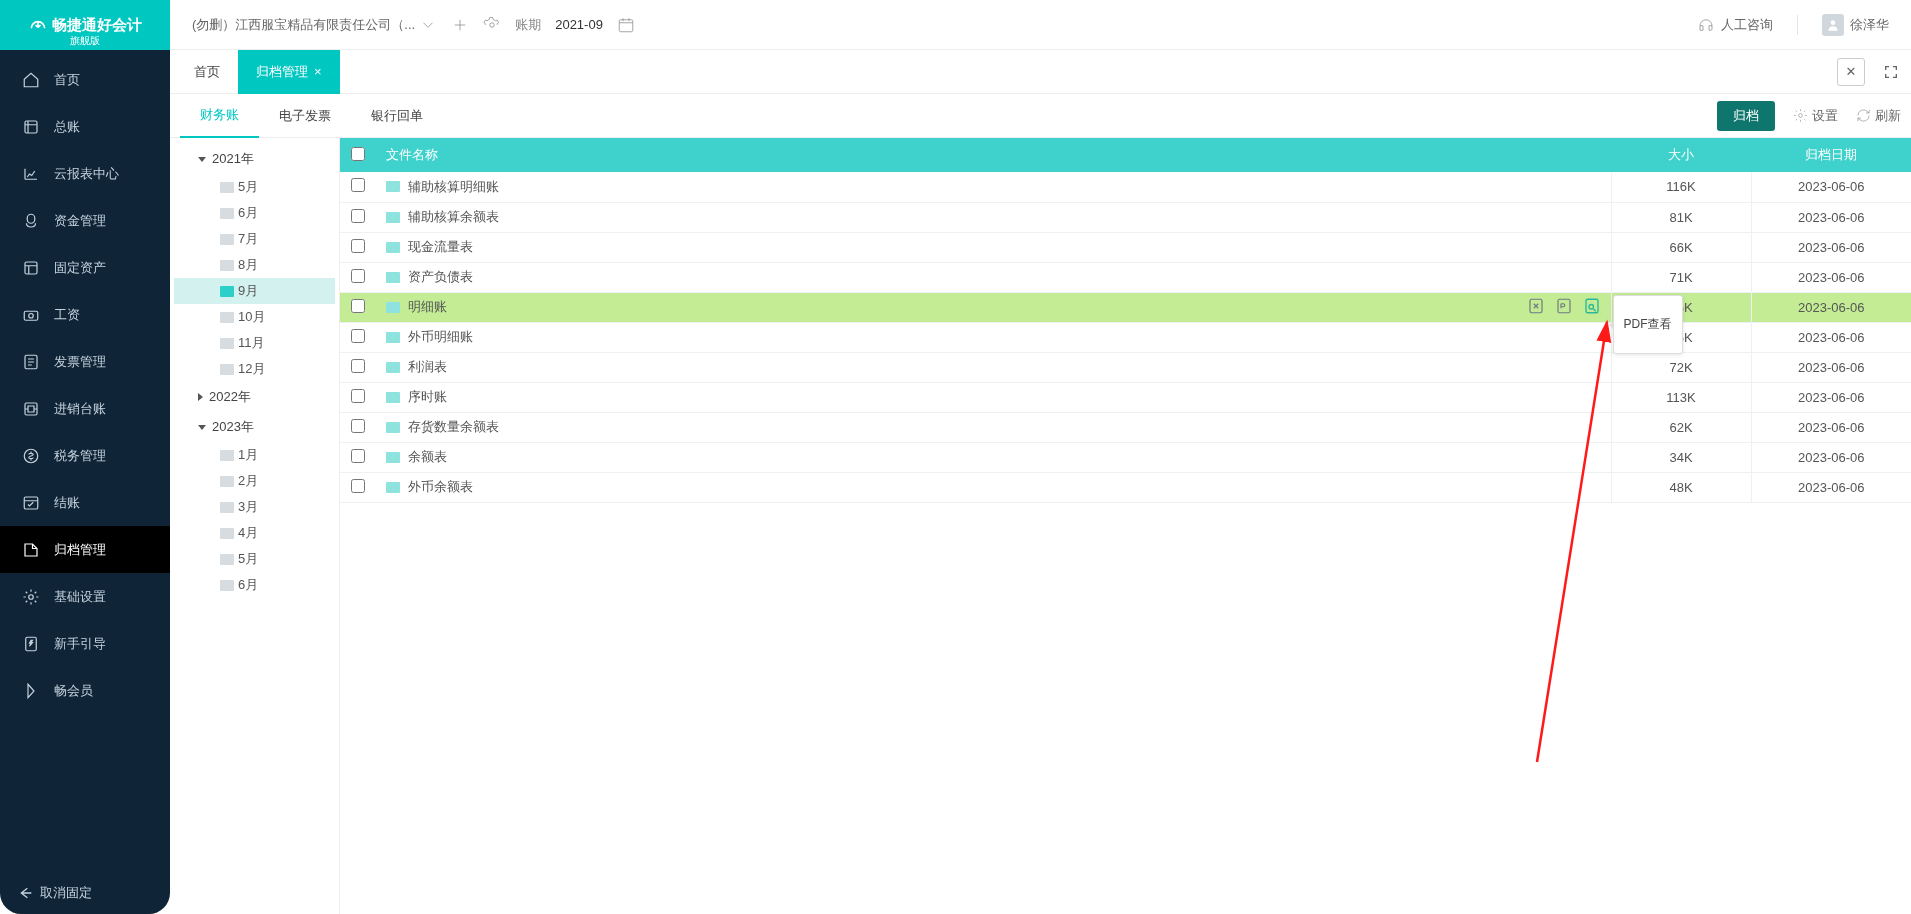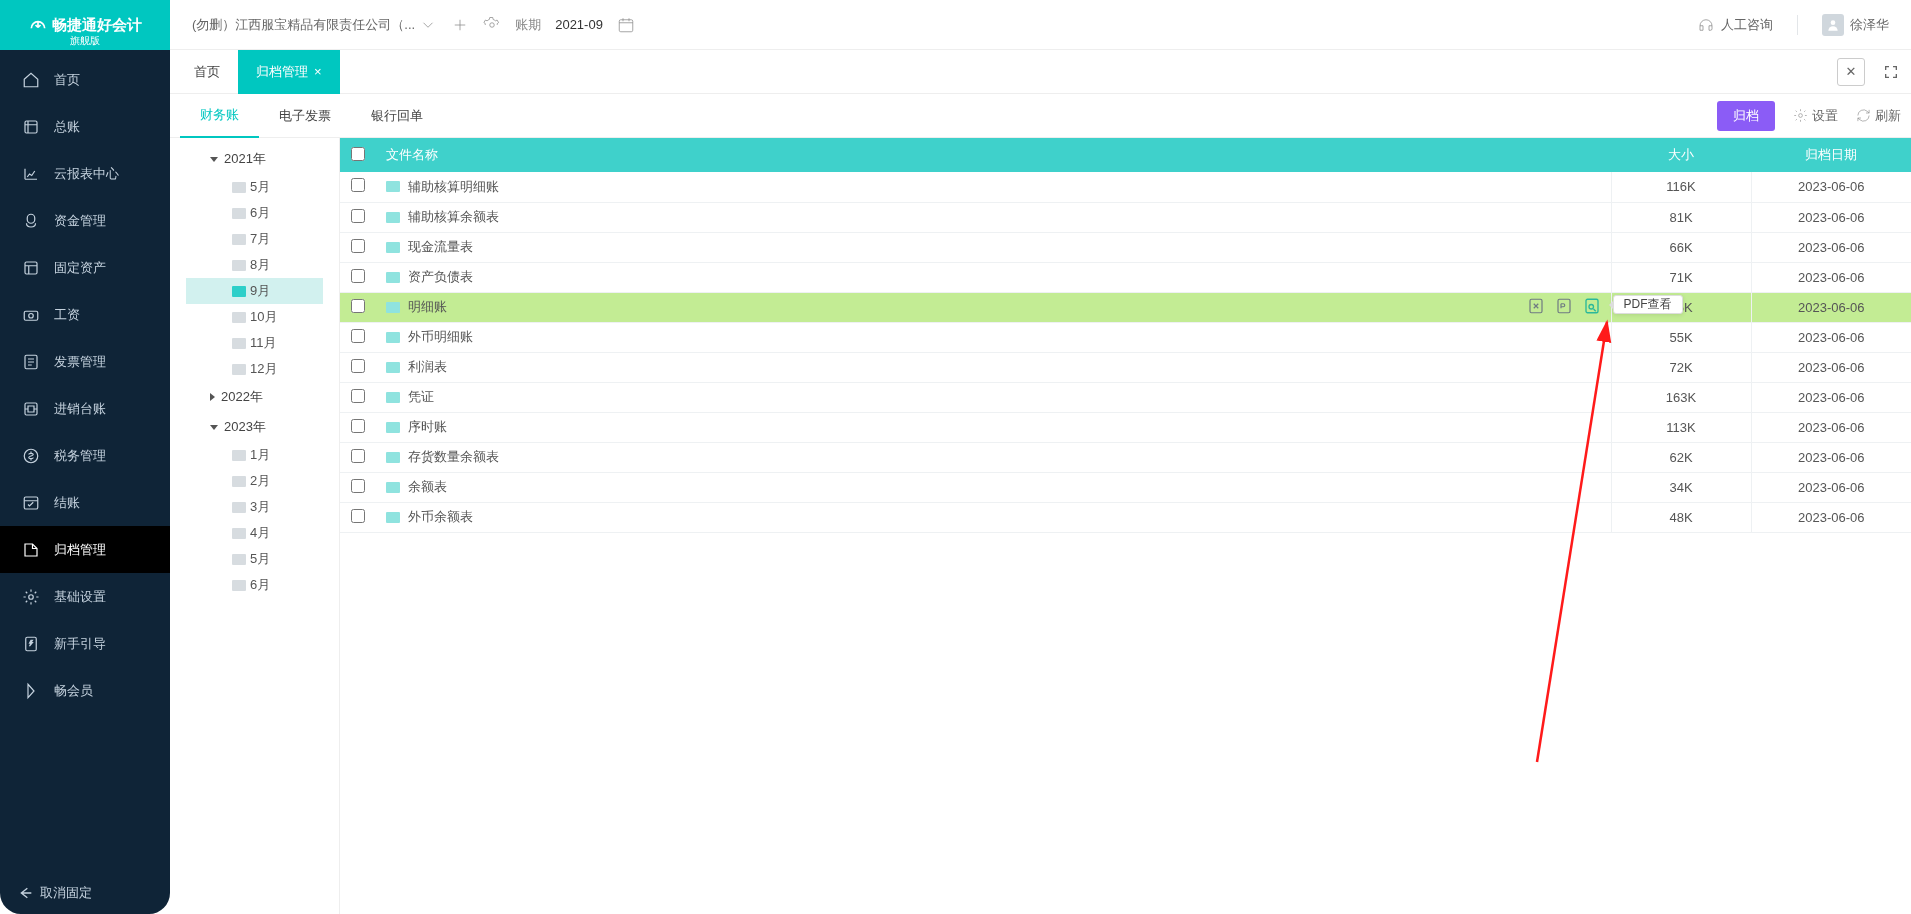--- a/index.html
+++ b/index.html
@@ -39,27 +39,27 @@
   .tabs .grow{flex:1;}
   .tab-close-btn,.tab-full-btn{width:28px;height:28px;border:1px solid #ccc;border-radius:3px;margin-left:8px;display:flex;align-items:center;justify-content:center;color:#666;cursor:pointer;}
   .tab-full-btn{border:none;}
 
   
   .subarea{display:flex;flex-direction:column;height:calc(100% - 94px);}
   .subbar{height:44px;display:flex;align-items:center;padding:0 10px;border-bottom:1px solid #eee;}
   .subtab{padding:0 20px;height:44px;display:flex;align-items:center;color:#444;cursor:pointer;}
   .subtab.active{color:#00c7c0;border-bottom:2px solid #00c7c0;}
   .subbar .grow{flex:1;}
-  .btn-primary{background:#8b5cf6;color:#fff;padding:6px 16px;border-radius:3px;cursor:pointer;font-size:13px;}
+  .btn-primary{background:#0f766e;color:#fff;padding:6px 16px;border-radius:3px;cursor:pointer;font-size:13px;}
   .btn-text{display:flex;align-items:center;gap:4px;color:#666;margin-left:18px;cursor:pointer;}
   .btn-text svg{width:15px;height:15px;stroke:#888;fill:none;}
 
   
   .body{flex:1;display:flex;min-height:0;}
-  .tree{width:170px;border-right:1px solid #eee;padding:6px 16px;font-size:13px;overflow:auto;}
+  .tree{width:170px;border-right:1px solid #eee;padding:6px 4px;font-size:13px;overflow:auto;}
   .tree-year{display:flex;align-items:center;gap:6px;padding:6px 10px 6px 24px;color:#444;cursor:pointer;}
   .tree-month{display:flex;align-items:center;gap:4px;padding:4px 10px 4px 46px;color:#555;cursor:pointer;height:26px;}
   .tree-month.sel{background:#d2f1ef;}
   .folder-ico{width:14px;height:11px;border-radius:1px;}
   .folder-gray{background:#d7dce0;}
   .folder-teal{background:#2dcfc9;}
   .car{width:0;height:0;border-style:solid;display:inline-block;}
   .car.down{border-width:5px 4px 0 4px;border-color:#555 transparent transparent transparent;}
   .car.right{border-width:4px 0 4px 5px;border-color:transparent transparent transparent #555;}
 
@@ -75,21 +75,21 @@
   tbody tr.hov{background:#c3ec94;}
   .file-cell{display:flex;align-items:center;gap:8px;}
   .file-ico{width:14px;height:11px;background:#8fe3df;border-radius:1px;}
   .row-actions{display:none;gap:10px;align-items:center;margin-left:auto;}
   tr.hov .row-actions{display:flex;}
   .row-actions svg{width:18px;height:18px;stroke:#6f7a82;fill:none;cursor:pointer;}
   .row-actions .pdf-ic svg{stroke:#2bb89a;}
   input[type=checkbox]{width:14px;height:14px;}
 
   
-  .tooltip{position:absolute;background:#fff;border:1px solid #ddd;border-radius:3px;padding:0 10px;font-size:12px;color:#444;box-shadow:0 1px 4px rgba(0,0,0,.1);white-space:nowrap; pointer-events:none;}
+  .tooltip{position:absolute;background:#fff;border:1px solid #ddd;border-radius:3px;padding:20px 10px;font-size:12px;color:#444;box-shadow:0 1px 4px rgba(0,0,0,.1);white-space:nowrap; pointer-events:none;}
   .tooltip::before{content:"";position:absolute;left:-5px;top:50%;transform:translateY(-50%);width:0;height:0;border-style:solid;border-width:5px 5px 5px 0;border-color:transparent #ddd transparent transparent;}
 
   
   .annot{position:absolute;pointer-events:none;}
 
   
   td.size{border-left:1px solid #eef1f3;border-right:1px solid #eef1f3;}
 </style>
 </head>
 <body>
@@ -495,31 +495,20 @@
                     </div>
                   </td>
                   <td class="size">72K</td>
                   <td class="date">2023-06-06</td>
                 </tr>
                 <tr>
                   <td class="chk"><input type="checkbox" style=""></td>
                   <td>
                     <div class="file-cell">
                       <span class="file-ico"></span>
-                      <span>凭证</span>
-                    </div>
-                  </td>
-                  <td class="size">163K</td>
-                  <td class="date">2023-06-06</td>
-                </tr>
-                <tr>
-                  <td class="chk"><input type="checkbox" style=""></td>
-                  <td>
-                    <div class="file-cell">
-                      <span class="file-ico"></span>
                       <span>序时账</span>
                     </div>
                   </td>
                   <td class="size">113K</td>
                   <td class="date">2023-06-06</td>
                 </tr>
                 <tr>
                   <td class="chk"><input type="checkbox" style=""></td>
                   <td>
                     <div class="file-cell">

